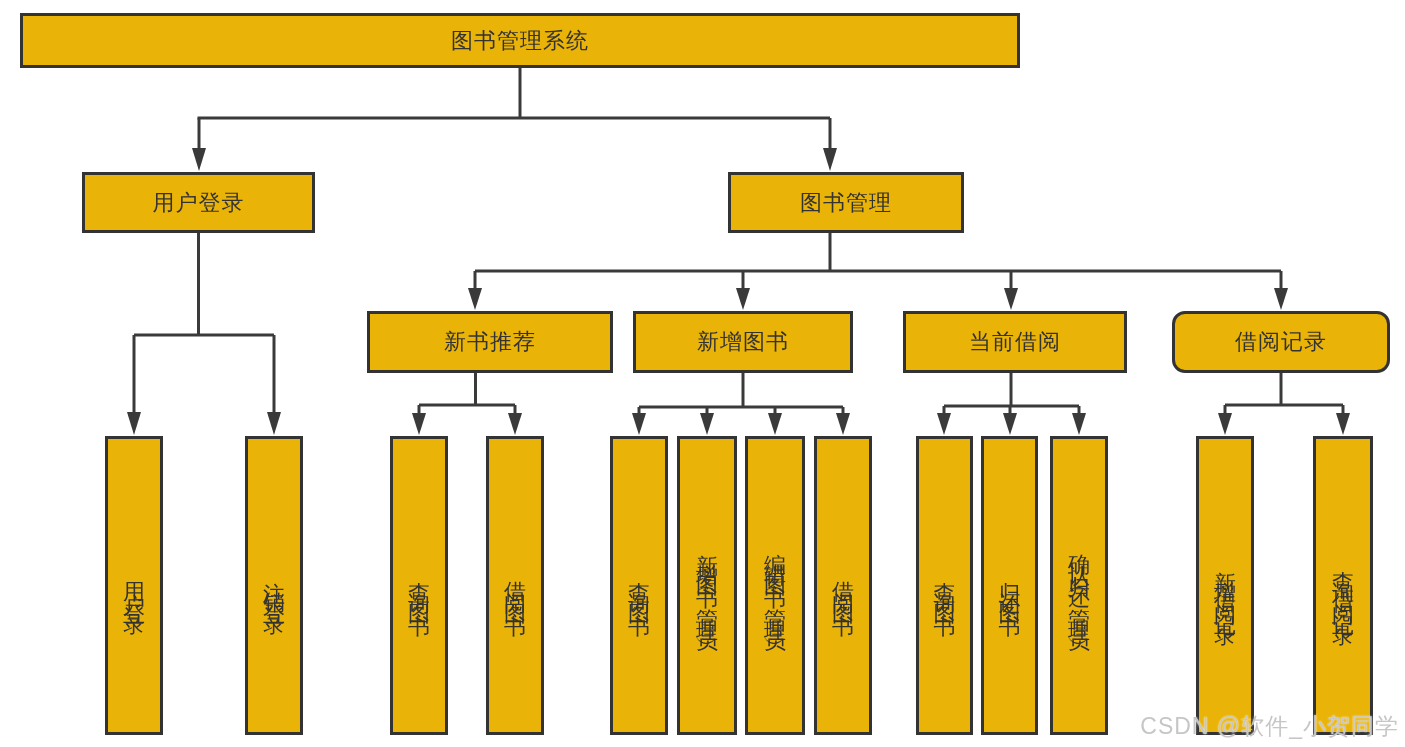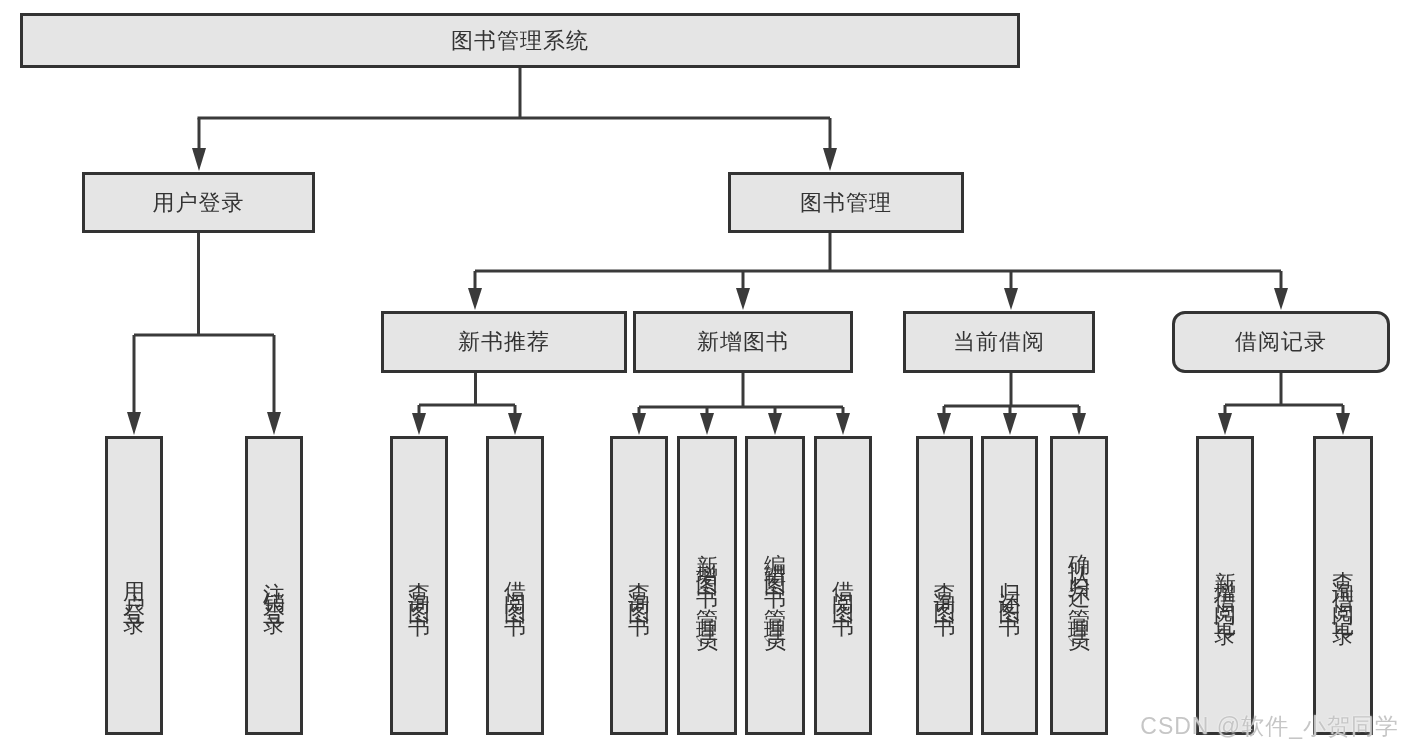--- a/index.html
+++ b/index.html
@@ -28,21 +28,21 @@
     stroke-width: 3;
   }
   #connector-svg polygon {
     fill: #3a3a3a;
     stroke: none;
   }
   .box {
     position: absolute;
     box-sizing: border-box;
     border: 3px solid #333333;
-    background: #e5e5e5;
+    background: #eab308;
     display: flex;
     align-items: center;
     justify-content: center;
     color: #333333;
   }
   .hlabel {
     font-size: 22px;
     letter-spacing: 1px;
     white-space: nowrap;
   }
@@ -137,27 +137,27 @@
     <span class="hlabel">图书管理系统</span>
   </div>
 
   <div class="box" style="left:82px; top:172px; width:233px; height:61px;">
     <span class="hlabel">用户登录</span>
   </div>
   <div class="box" style="left:712px; top:172px; width:236px; height:61px;margin-left:16px;">
     <span class="hlabel">图书管理</span>
   </div>
 
-  <div class="box" style="left:381px; top:311px; width:246px; height:62px;">
+  <div class="box" style="left:367px; top:311px; width:246px; height:62px;">
     <span class="hlabel">新书推荐</span>
   </div>
   <div class="box" style="left:633px; top:311px; width:220px; height:62px;">
     <span class="hlabel">新增图书</span>
   </div>
-  <div class="box" style="left:903px; top:311px; width:192px; height:62px;">
+  <div class="box" style="left:903px; top:311px; width:224px; height:62px;">
     <span class="hlabel">当前借阅</span>
   </div>
   <div class="box" style="left:1172px; top:311px; width:218px; height:62px;border-radius:13px;">
     <span class="hlabel">借阅记录</span>
   </div>
 
   <div class="box" style="left:105px; top:436px; width:58px; height:299px;">
     <span class="vlabel">用户登录</span>
   </div>
   <div class="box" style="left:245px; top:436px; width:58px; height:299px;">

